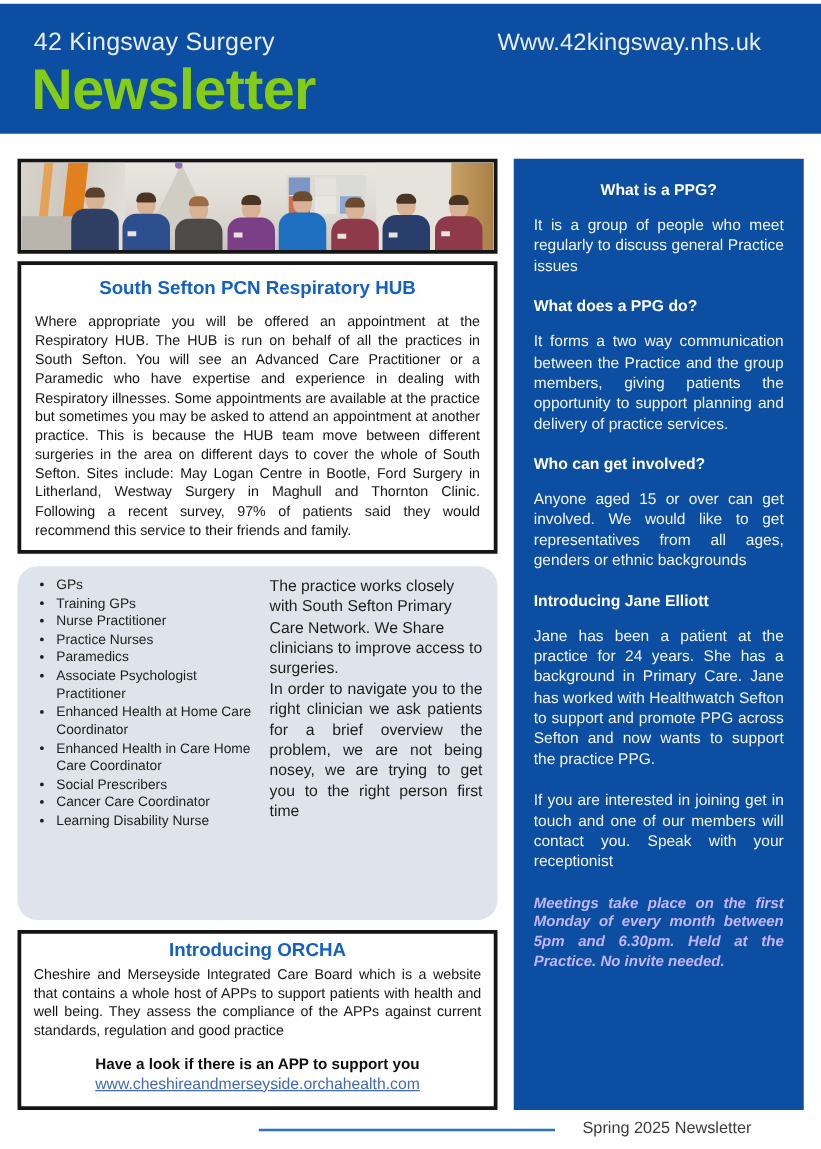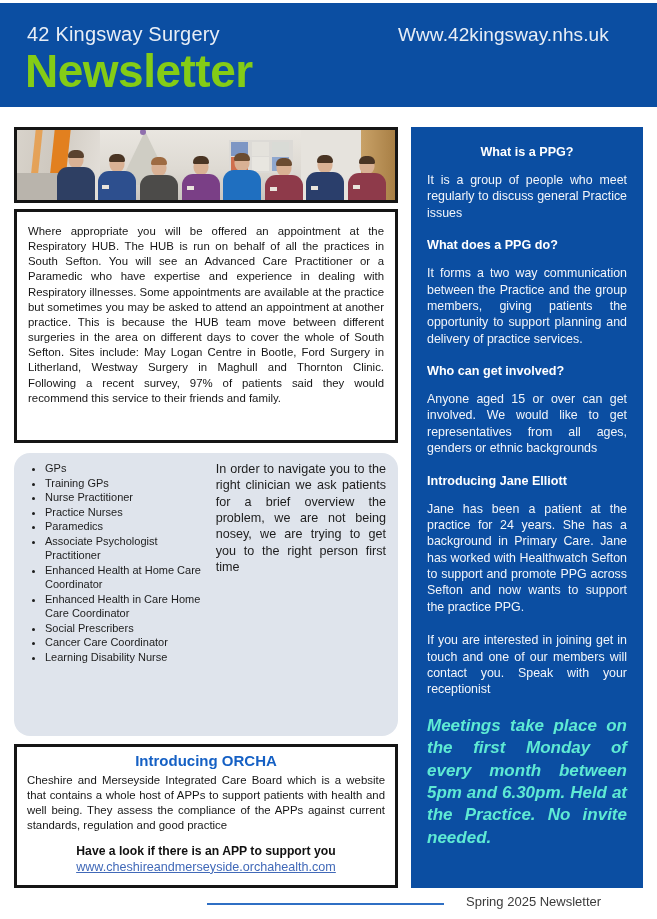--- a/index.html
+++ b/index.html
@@ -240,27 +240,27 @@
     margin: 17px 0 13px 0;
   }
   .sb-p {
     font-size: 12.4px;
     line-height: 1.32;
     text-align: justify;
     margin: 0;
     color: #f2f5fa;
   }
   .sb-bi {
-    font-size: 17px;
+    font-size: 12px;
     line-height: 1.32;
     text-align: justify;
     font-weight: bold;
     font-style: italic;
     margin: 17px 0 0 0;
-    color: #5eead4;
+    color: #c4b5fd;
   }
 
   
   .footer-rule {
     position: absolute;
     left: 207px; top: 903px;
     width: 237px; height: 0;
     border-top: 2px solid #2f6fc4;
   }
   .footer-text {
@@ -342,20 +342,21 @@
       <div class="person" style="left:87%;height:62%;">
         <div class="p-head" style="top:0;"></div>
         <div class="p-hair" style="top:-1px;background:#4a3524;"></div>
         <div class="p-body" style="top:16px;height:100%;background:#8e3a4a;"></div>
         <div class="p-badge" style="left:7px;top:28px;"></div>
       </div>
     </div>
   </div>
 
   <div class="box hub-box">
+    <div class="box-title hub-title">South Sefton PCN Respiratory HUB</div>
     <div class="body-text hub-text">Where appropriate you will be offered an appointment at the Respiratory HUB.  The HUB is run on behalf of all the practices in South Sefton.  You will see an Advanced Care Practitioner or a Paramedic who have expertise and experience in dealing with Respiratory illnesses.   Some appointments are available at the practice but sometimes you may be asked to attend an appointment at another practice.  This is because the HUB team move between different surgeries in the area on different days to cover the whole of South Sefton.  Sites include: May Logan Centre in Bootle, Ford Surgery in Litherland, Westway Surgery in Maghull and Thornton Clinic.  Following a recent survey, 97% of patients said they would recommend this service to their friends and family.</div>
   </div>
 
   <div class="clin-box">
     <div class="clin-cols">
       <div class="clin-left">
         <ul class="clin-list">
           <li>GPs</li>
           <li>Training GPs</li>
           <li>Nurse Practitioner</li>
@@ -363,20 +364,21 @@
           <li>Paramedics</li>
           <li>Associate Psychologist Practitioner</li>
           <li>Enhanced Health at Home Care Coordinator</li>
           <li>Enhanced Health in Care Home Care Coordinator</li>
           <li>Social  Prescribers</li>
           <li>Cancer Care Coordinator</li>
           <li>Learning Disability Nurse</li>
         </ul>
       </div>
       <div class="clin-right">
+        <p>The practice works closely with South Sefton Primary Care Network.  We Share clinicians to improve access to surgeries.</p>
         <p class="justified">In order to navigate you to the right clinician we ask patients for a brief overview  the problem, we are not being nosey, we are trying to get you to the right person first time</p>
       </div>
     </div>
     <div class="clin-link-wrap">
     </div>
   </div>
 
   <div class="box orcha-box">
     <div class="box-title orcha-title">Introducing ORCHA</div>
     <div class="body-text orcha-text">Cheshire and Merseyside Integrated Care Board which is a website that contains a whole host of APPs to support patients with health and well being.   They assess the compliance of the APPs against current standards, regulation and good practice</div>

